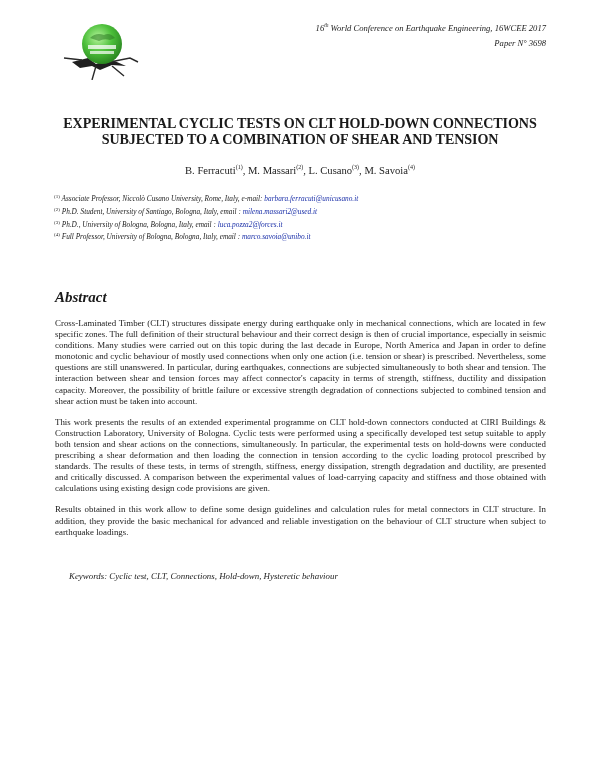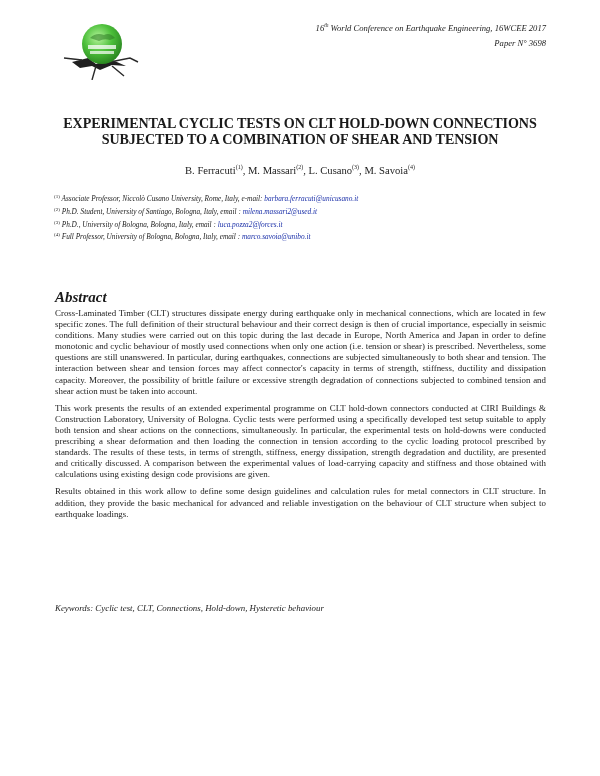--- a/index.html
+++ b/index.html
@@ -30,24 +30,24 @@
     .affil sup { font-size: 5px; font-style: normal; }
     .affil a { color: #1a2fa8; }
     .abstract-heading {
       position: absolute; left: 55px; top: 289px; font-weight: bold; font-style: italic;
       font-size: 15px; color: #1a1a1a;
     }
     .abstract {
       position: absolute; left: 55px; width: 491px; top: 308px;
       font-size: 8.9px; line-height: 11.1px; text-align: justify; color: #222;
     }
-    .abstract p { margin: 0 0 6px 0; }
+    .abstract p { margin: 10px 0 6px 0; }
     .keywords {
-      position: absolute; left: 55px; top: 571px; font-style: italic;
-      font-size: 8.9px; color: #222; margin-top: 32px;
+      position: absolute; left: 69px; top: 571px; font-style: italic;
+      font-size: 8.9px; color: #222;
     }
   </style>
 </head>
 <body>
 
 <div class="logo">
   <svg width="96" height="70" viewBox="0 0 96 70">
     <defs>
       <radialGradient id="gl" cx="40%" cy="35%" r="65%">
         <stop offset="0%" stop-color="#b6f59c"></stop>

